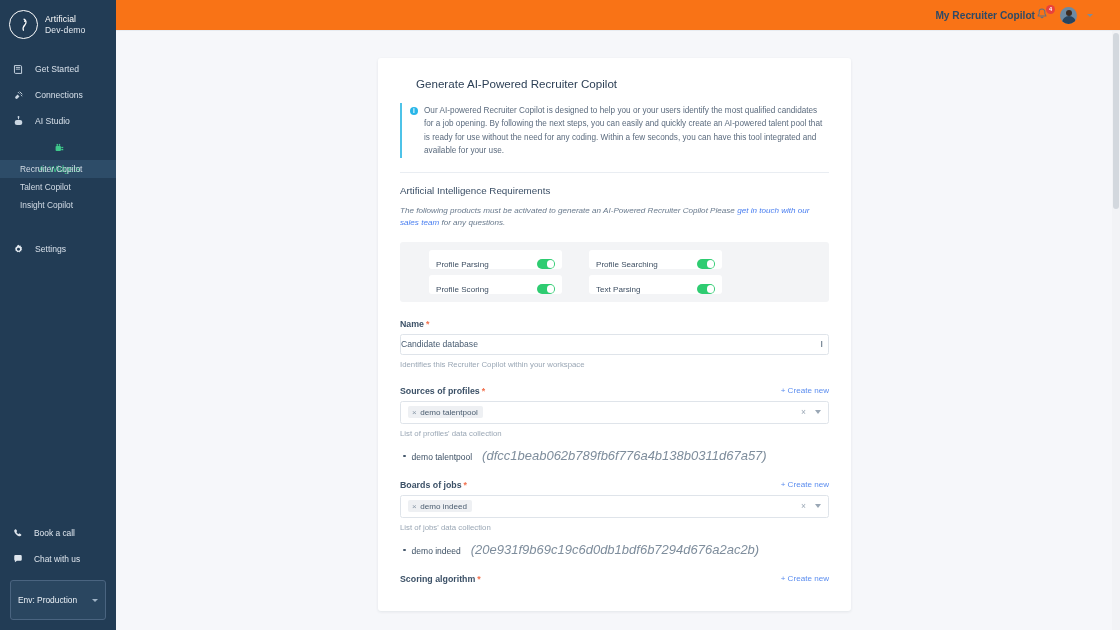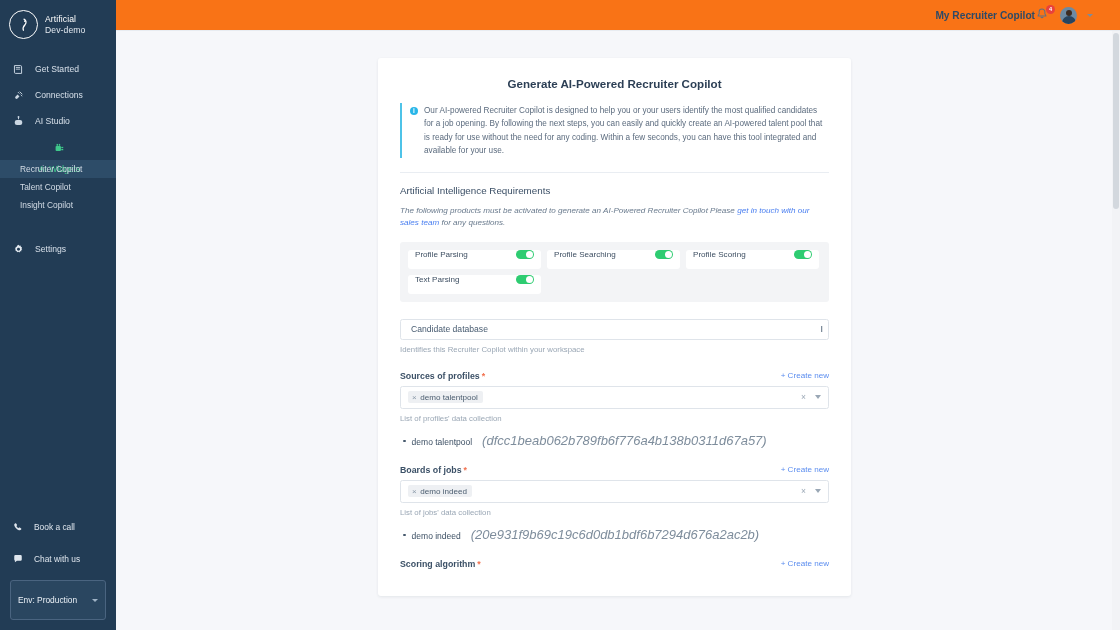--- a/index.html
+++ b/index.html
@@ -45,21 +45,21 @@
   .sub-item {
     padding: 5px 0 5px 20px;
     font-size: 8.4px; color: #d3dce6; cursor: pointer; height: 18px;
     display: flex; align-items: center;
   }
   .sub-item.active { background: #2d4c68; }
 
   .sidebar-bottom { position: absolute; left: 0; bottom: 10px; width: 116px; }
   .bottom-link {
     display: flex; align-items: center; gap: 9px;
-    padding: 6px 8px 6px 11px; font-size: 8.4px; color: #dfe6ee; cursor: pointer; margin-top: 6px;
+    padding: 6px 8px 6px 11px; font-size: 8.4px; color: #dfe6ee; cursor: pointer;
   }
   .bottom-link .ico { width: 14px; height: 14px; flex: 0 0 14px; display: flex; align-items: center; justify-content: center; }
   .env-select {
     margin: 8px 10px 0 10px;
     height: 40px; border: 1px solid #4a6480; border-radius: 3px;
     display: flex; align-items: center; justify-content: space-between;
     padding: 0 7px; font-size: 8.4px; color: #eaf0f6; cursor: pointer;
     background: #2a4660;
   }
   .caret-sm { border-left: 3px solid transparent; border-right: 3px solid transparent; border-top: 3.5px solid #9fb3c6; }
@@ -90,21 +90,21 @@
 
   .scrollarea { flex: 1; overflow: hidden; position: relative; }
 
   
   .card {
     position: absolute; left: 262px; top: 27px;
     width: 473px; background: #ffffff;
     border-radius: 3px; box-shadow: 0 1px 3px rgba(35,50,70,.09);
     padding: 19px 22px 22px 22px;
   }
-  .card-title { font-size: 11.6px; font-weight: bold; color: #2c3f55; margin: 0 0 13px 0; text-align: center; }
+  .card-title { font-size: 11.6px; font-weight: normal; color: #2c3f55; margin: 0 0 13px 16px; }
 
   .info-box {
     border-left: 2.6px solid #4ec3e8;
     padding: 1px 0 1px 8px;
     display: flex; gap: 6px;
     margin-bottom: 14px;
   }
   .info-icon {
     width: 8px; height: 8px; border-radius: 50%; background: #29b6e8; flex: 0 0 8px;
     color: #fff; font-size: 6.4px; line-height: 8px; text-align: center; font-weight: bold;
@@ -114,42 +114,42 @@
 
   .divider { height: 1px; background: #e9edf2; margin: 13px 0 12px 0; }
 
   .section-h { font-size: 9.8px; color: #3b4f66; margin-bottom: 9px; }
   .section-p { font-size: 8.1px; color: #697a8d; line-height: 1.52; margin-bottom: 12px; font-style: italic; }
   .section-p a { color: #4a7ff0; text-decoration: none; }
 
   .toggles-panel { background: #f3f4f6; border-radius: 3px; padding: 8px; display: flex; flex-wrap: wrap; gap: 6px; }
   .toggle-chip {
     background: #ffffff; border-radius: 3px;
-    height: 19px; display: flex; align-items: flex-start; justify-content: space-between;
-    padding: 0 7px; gap: 16px; min-width: 133px; flex: 0 0 auto;
+    height: 19px; display: flex; align-items: flex-end; justify-content: space-between;
+    padding: 0 7px; gap: 16px; min-width: 133px; flex: 0 0 auto; margin-left: 21px;
   }
   .toggle-chip .lab { font-size: 8.1px; color: #3e4f62; }
   .sw { width: 18px; height: 9.5px; border-radius: 6px; position: relative; flex: 0 0 18px; cursor: pointer; }
   .sw.on { background: #2ecc71; }
   .sw.off { background: #d2d8df; }
   .sw .knob { position: absolute; width: 7.5px; height: 7.5px; border-radius: 50%; background: #fff; top: 1px; }
   .sw.on .knob { right: 1px; }
   .sw.off .knob { left: 1px; }
   .sw-lg { width: 22px; height: 11px; border-radius: 7px; }
   .sw-lg .knob { width: 9px; height: 9px; top: 1px; }
 
   .field { margin-top: 17px; }
   .field-label-row { display: flex; align-items: center; justify-content: space-between; margin-bottom: 5px; }
   .field-label { font-size: 8.8px; color: #3c5167; font-weight: 600; }
   .req { color: #f2714e; margin-left: 2px; }
   .create-new { font-size: 8.1px; color: #5b8def; cursor: pointer; }
 
   .input-box {
     height: 21px; border: 1px solid #dfe4ea; border-radius: 2.5px; background: #fff;
-    display: flex; align-items: center; padding: 0 10px; position: relative;
+    display: flex; align-items: center; padding: 0 0; position: relative;
   }
   .input-val { font-size: 8.6px; color: #475b70; }
   .input-cursor-icon { position: absolute; right: 5px; top: 4px; font-size: 9px; color: #44586d; }
 
   .hint { font-size: 7.8px; color: #9aa7b5; margin-top: 5px; }
 
   .select-box {
     min-height: 23px; border: 1px solid #dfe4ea; border-radius: 2.5px; background: #fff;
     display: flex; align-items: center; padding: 0 7px; gap: 6px;
   }
@@ -348,20 +348,25 @@
           </div>
           <div class="toggle-chip">
             <span class="lab">Text Parsing</span>
             <span class="sw on">
                 <span class="knob"></span>
               </span>
           </div>
         </div>
 
         <div class="field">
+          <div class="field-label-row">
+            <div class="field-label">
+              <span>Name</span><span class="req">*</span>
+            </div>
+          </div>
           <div class="input-box">
             <span class="input-val">Candidate database</span>
             <span class="input-cursor-icon">I</span>
           </div>
           <div class="hint">Identifies this Recruiter Copilot within your workspace</div>
         </div>
 
         <div class="field">
           <div class="field-label-row">
             <div class="field-label">

